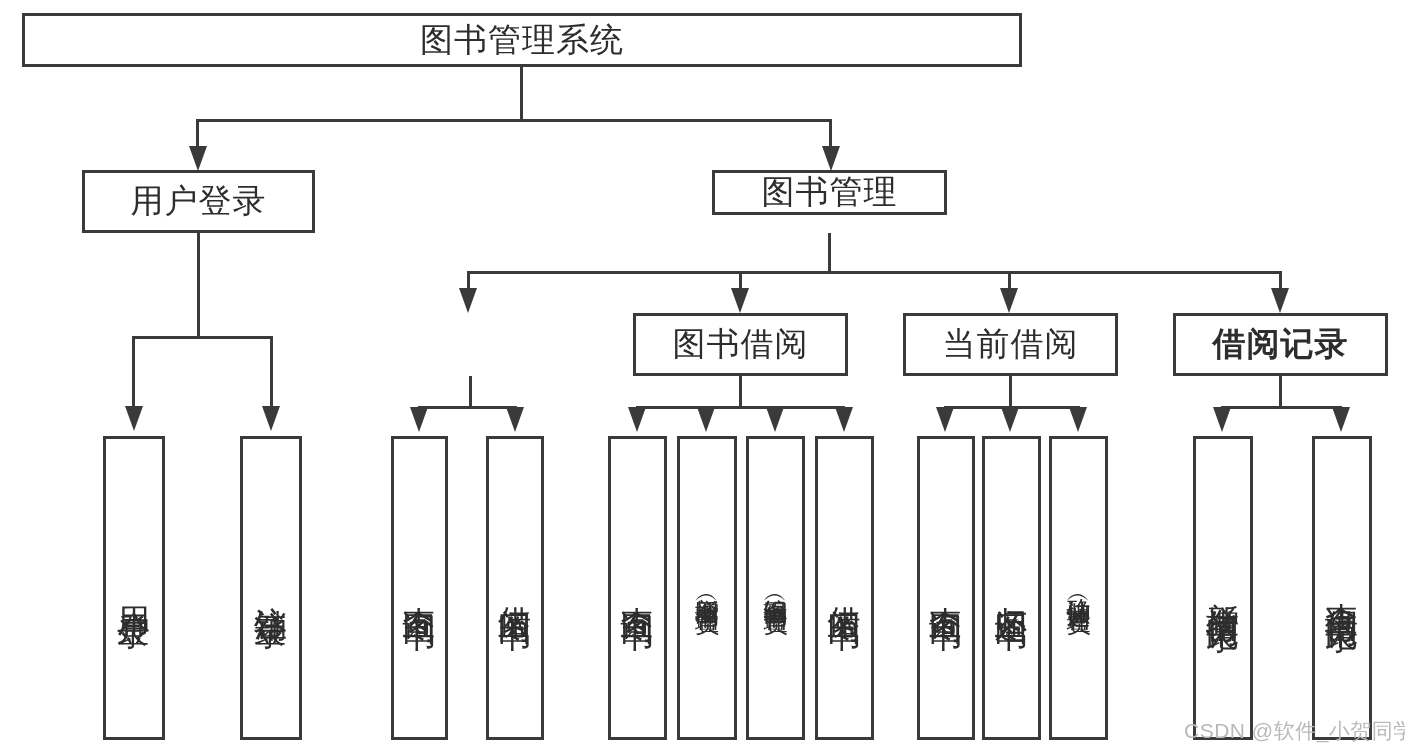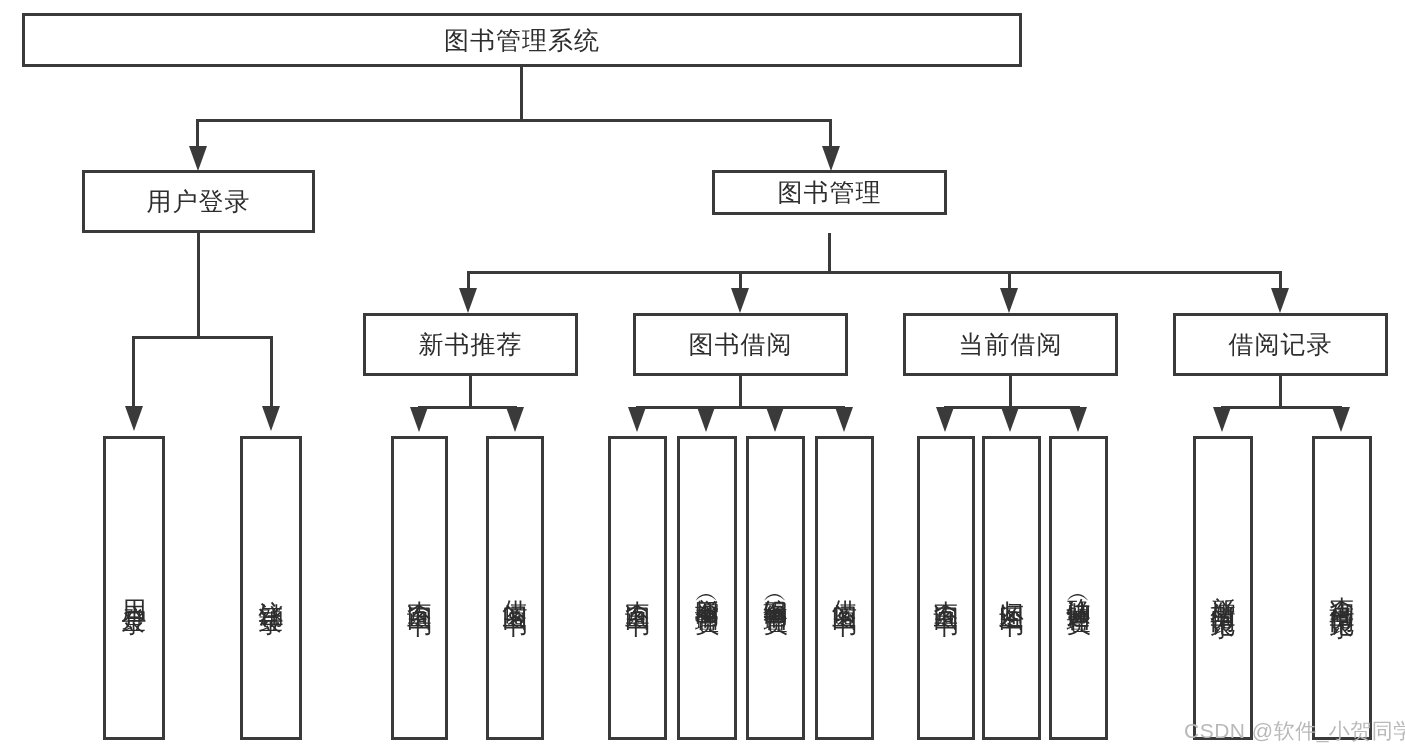--- a/index.html
+++ b/index.html
@@ -18,21 +18,21 @@
     overflow:hidden;
   }
   .box{
     position:absolute;
     box-sizing:border-box;
     border:3px solid var(--line);
     background:#fff;
     display:flex;
     align-items:center;
     justify-content:center;
-    font-size:25px;
+    font-size:33px;
     letter-spacing:1px;
     color:var(--text);
     text-align:center;
     white-space:nowrap;
     z-index:2;
   }
   .vbox{
     writing-mode:vertical-rl;
     text-orientation:mixed;
     letter-spacing:4px;
@@ -94,30 +94,27 @@
   <div class="hline" style="left:467px;top:271px;width:814px;"></div>
   <div class="vline" style="left:467px;top:271px;height:19px;"></div>
   <div class="arrow" style="left:459px;top:288px;"></div>
   <div class="vline" style="left:739px;top:271px;height:19px;"></div>
   <div class="arrow" style="left:731px;top:288px;"></div>
   <div class="vline" style="left:1008px;top:271px;height:19px;"></div>
   <div class="arrow" style="left:1000px;top:288px;"></div>
   <div class="vline" style="left:1279px;top:271px;height:19px;"></div>
   <div class="arrow" style="left:1271px;top:288px;"></div>
 
-  <div class="box" style="left:363px;top:313px;width:215px;height:63px;">
-    <span>新书推荐</span>
-  </div>
   <div class="box" style="left:903px;top:313px;width:215px;height:63px;">
     <span>当前借阅</span>
   </div>
   <div class="box" style="left:633px;top:313px;width:215px;height:63px;">
     <span>图书借阅</span>
   </div>
-  <div class="box" style="left:1173px;top:313px;width:215px;height:63px;">
+  <div class="box" style="left:1173px;top:313px;width:215px;height:63px;font-weight:bold;">
     <span>借阅记录</span>
   </div>
 
   <div class="vline" style="left:469px;top:376px;height:31px;"></div>
   <div class="hline" style="left:418px;top:406px;width:99px;"></div>
   <div class="arrow" style="left:410px;top:407px;"></div>
   <div class="arrow" style="left:506px;top:407px;"></div>
 
   <div class="vline" style="left:739px;top:376px;height:31px;"></div>
   <div class="hline" style="left:636px;top:406px;width:209px;"></div>

